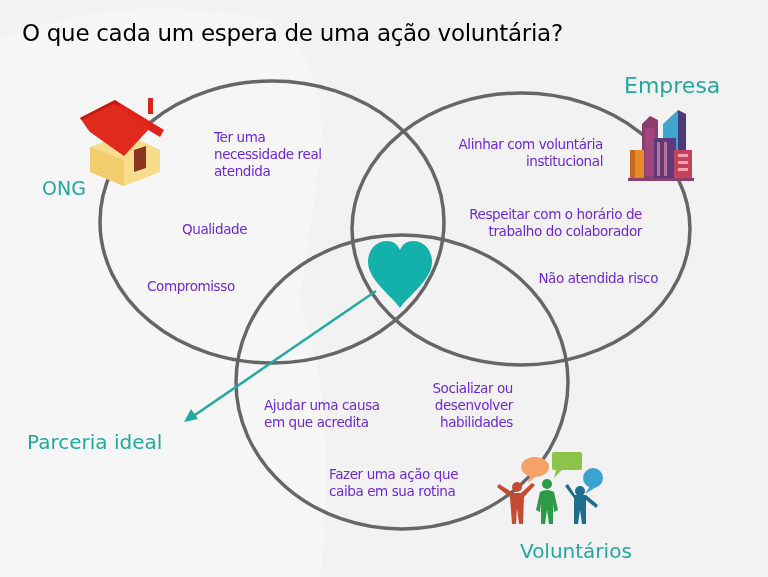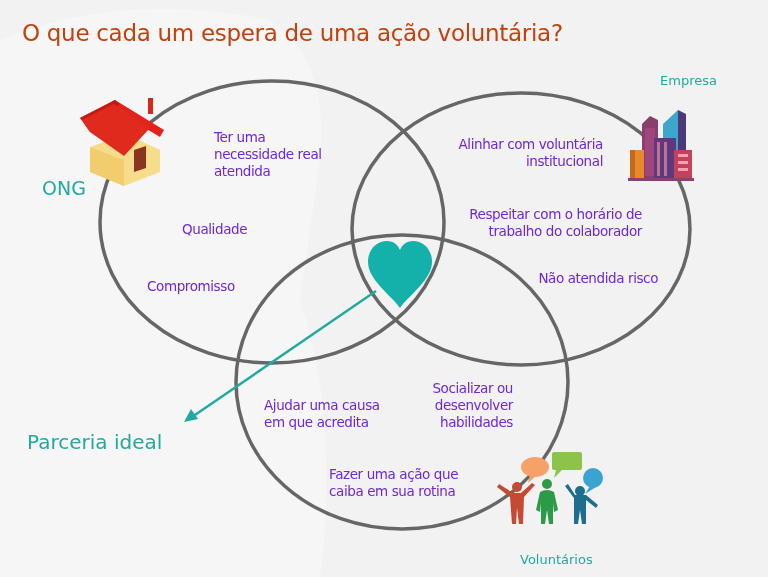--- a/index.html
+++ b/index.html
@@ -4,31 +4,31 @@
 <style>
   html, body { margin: 0; padding: 0; }
   body {
     width: 768px; height: 577px; overflow: hidden; position: relative;
     background: #f2f2f2;
     font-family: "Liberation Sans", sans-serif;
   }
   .bg-shape { position: absolute; left: 0; top: 0; width: 768px; height: 577px; }
   .title {
     position: absolute; left: 22px; top: 20px;
-    font-family: "DejaVu Sans", sans-serif; font-size: 23px; color: #c2410c;
+    font-family: "DejaVu Sans", sans-serif; font-size: 23px; color: #000000;
     letter-spacing: -0.3px; white-space: nowrap;
   }
   svg.diagram { position: absolute; left: 0; top: 0; }
   .label {
     position: absolute; font-family: "DejaVu Sans", sans-serif;
     color: #22a99e; white-space: nowrap;
   }
   .lbl-ong { left: 42px; top: 177px; font-size: 19px; }
-  .lbl-empresa { left: 624px; top: 73px; font-size: 13px; margin-left: 36px; }
-  .lbl-vol { left: 520px; top: 552px; font-size: 13px; }
+  .lbl-empresa { left: 624px; top: 73px; font-size: 22px; }
+  .lbl-vol { left: 520px; top: 539px; font-size: 20px; }
   .lbl-parceria { left: 27px; top: 430px; font-size: 20px; }
   .note {
     position: absolute; font-family: "DejaVu Sans", sans-serif;
     font-size: 13.5px; line-height: 17px; color: #6d28d9;
     white-space: pre-line; letter-spacing: -0.4px;
   }
   .right { text-align: right; }
 </style>
 </head>
 <body>

